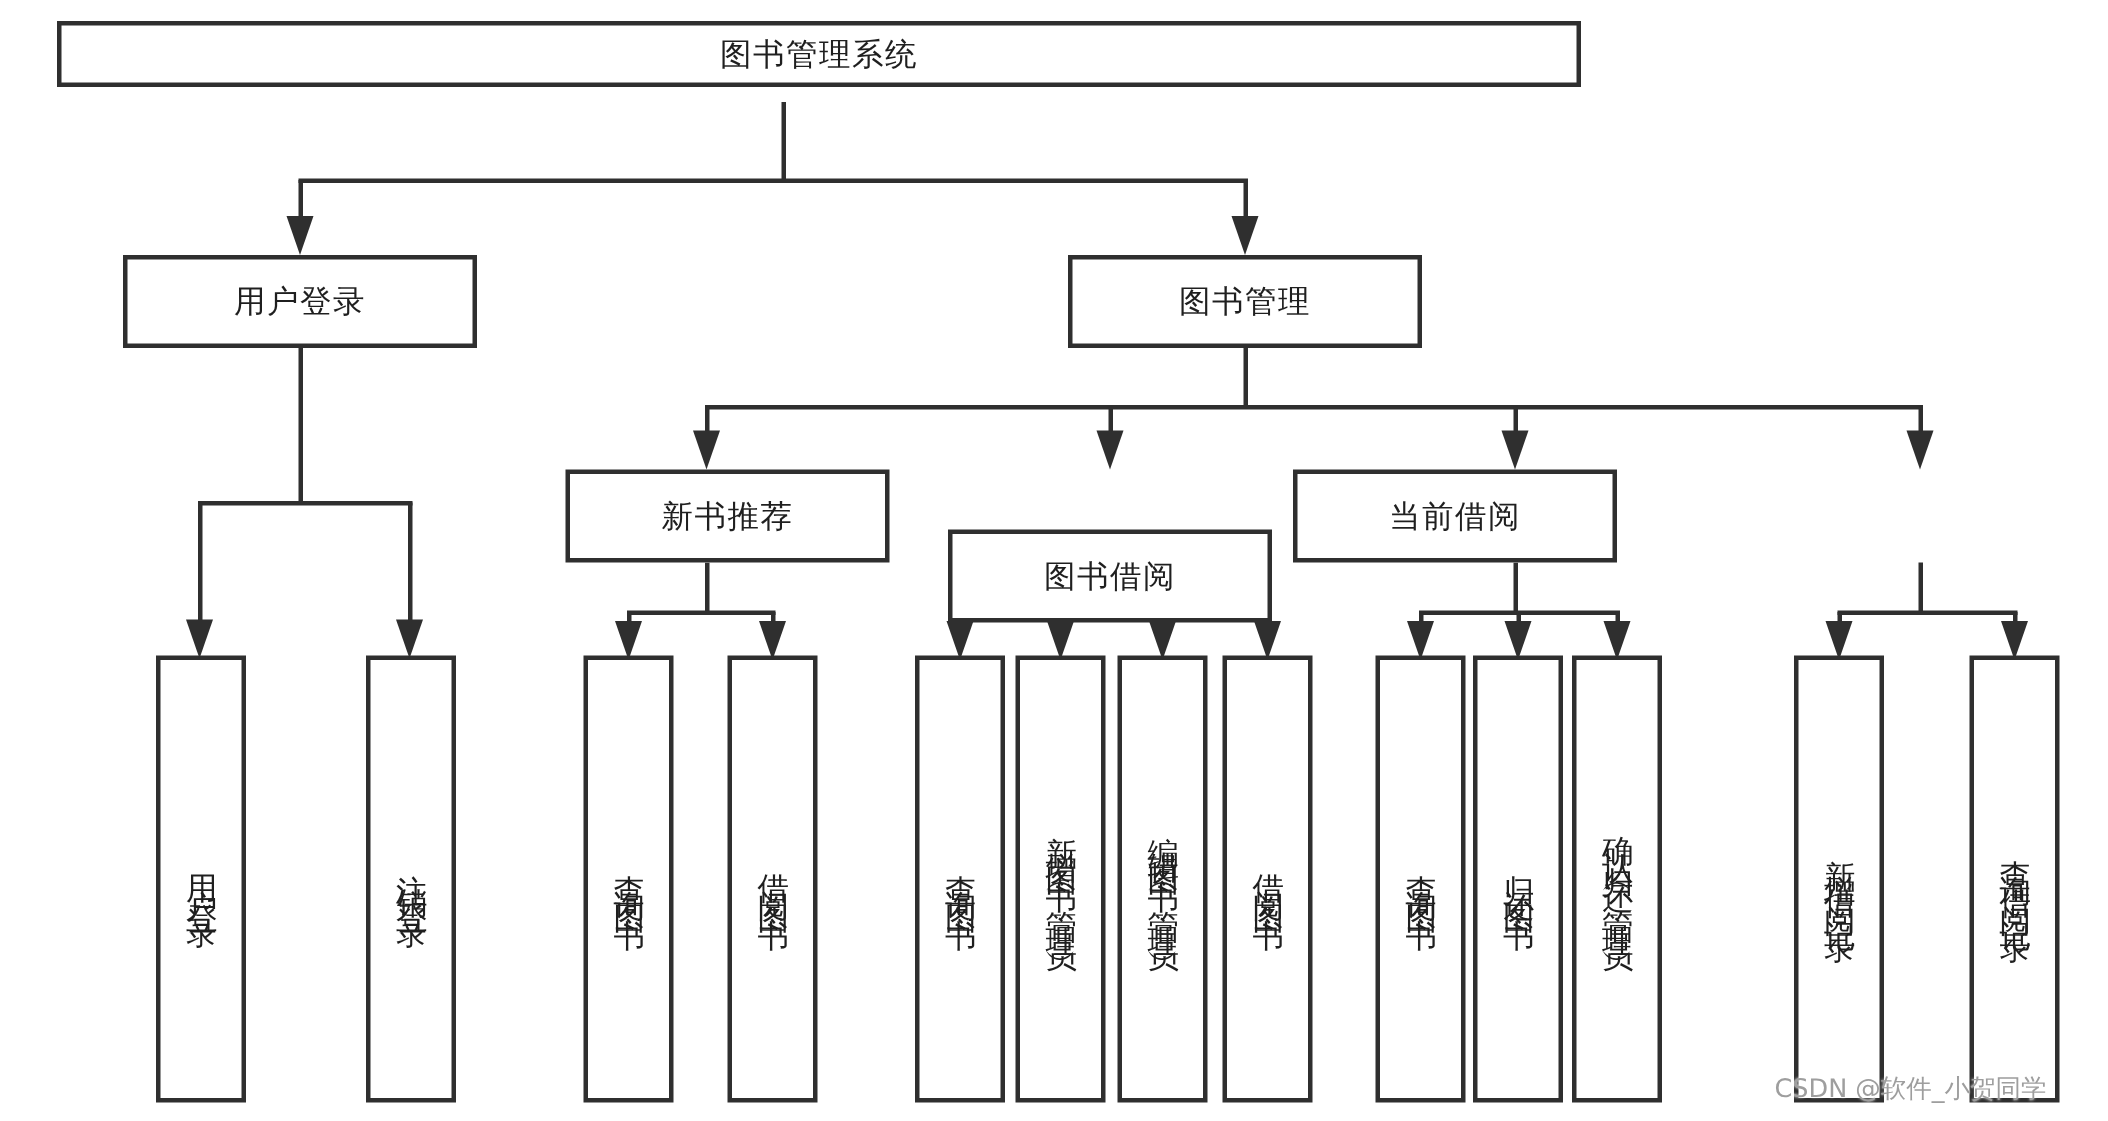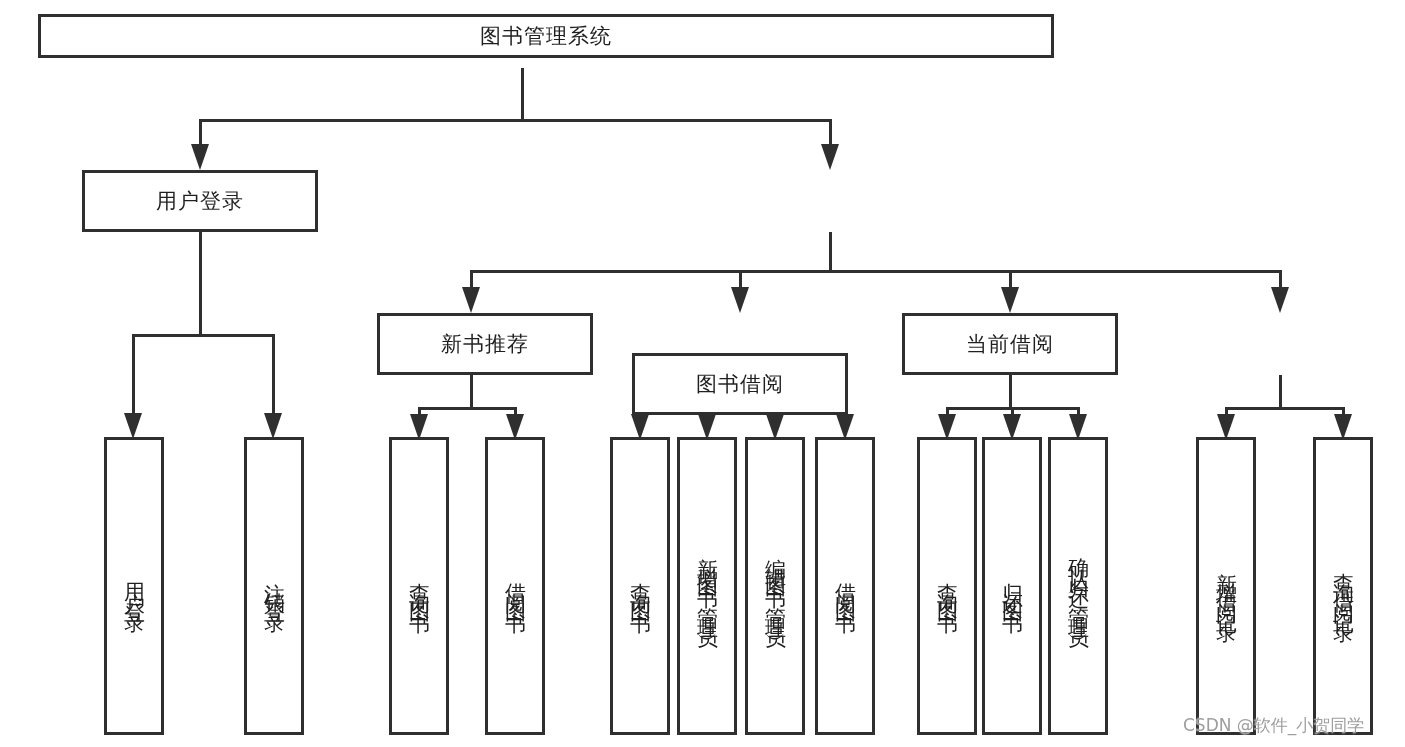--- a/index.html
+++ b/index.html
@@ -126,28 +126,31 @@
       <div class="arrow" style="left: 1334px; top: 414px;"></div>
     </div>
 
   <div class="box root">
     <span class="lbl">图书管理系统</span>
   </div>
 
   <div class="box lv2" style="left:82px;width:236px;">
     <span class="lbl">用户登录</span>
   </div>
+  <div class="box lv2" style="left:712px;width:236px;">
+    <span class="lbl">图书管理</span>
+  </div>
 
   <div class="box lv3" style="left:377px;">
     <span class="lbl">新书推荐</span>
   </div>
   <div class="box lv3" style="left:632px;margin-top:40px;">
     <span class="lbl">图书借阅</span>
   </div>
-  <div class="box lv3" style="left:902px;">
+  <div class="box lv3" style="left:862px;">
     <span class="lbl">当前借阅</span>
   </div>
 
   <div class="box leaf" style="left:104px;">
     <span class="vlbl">用户登录</span>
   </div>
   <div class="box leaf" style="left:244px;">
     <span class="vlbl">注销登录</span>
   </div>
 

